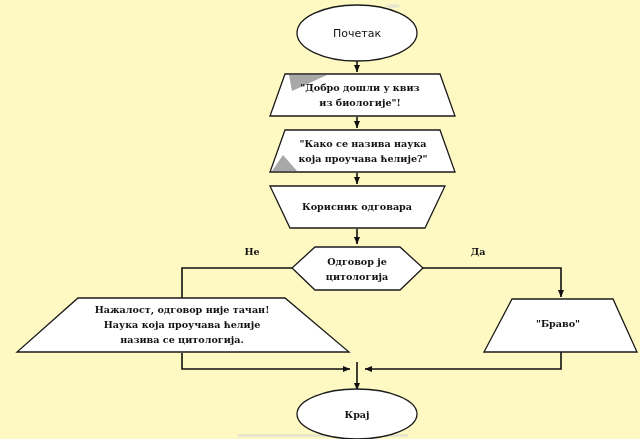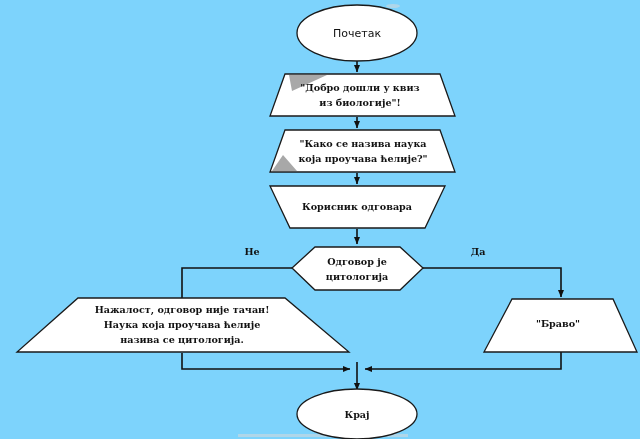--- a/index.html
+++ b/index.html
@@ -10,21 +10,21 @@
   body {
     width: 640px;
     height: 439px;
     font-family: "DejaVu Sans", sans-serif;
     overflow: hidden;
   }
   #flowchart-canvas {
     position: relative;
     width: 640px;
     height: 439px;
-    background: #7dd3fc;
+    background: #fef9c3;
   }
   svg#chart-svg {
     position: absolute;
     top: 0;
     left: 0;
     width: 640px;
     height: 439px;
   }
   .shape-outline {
     fill: #ffffff;

